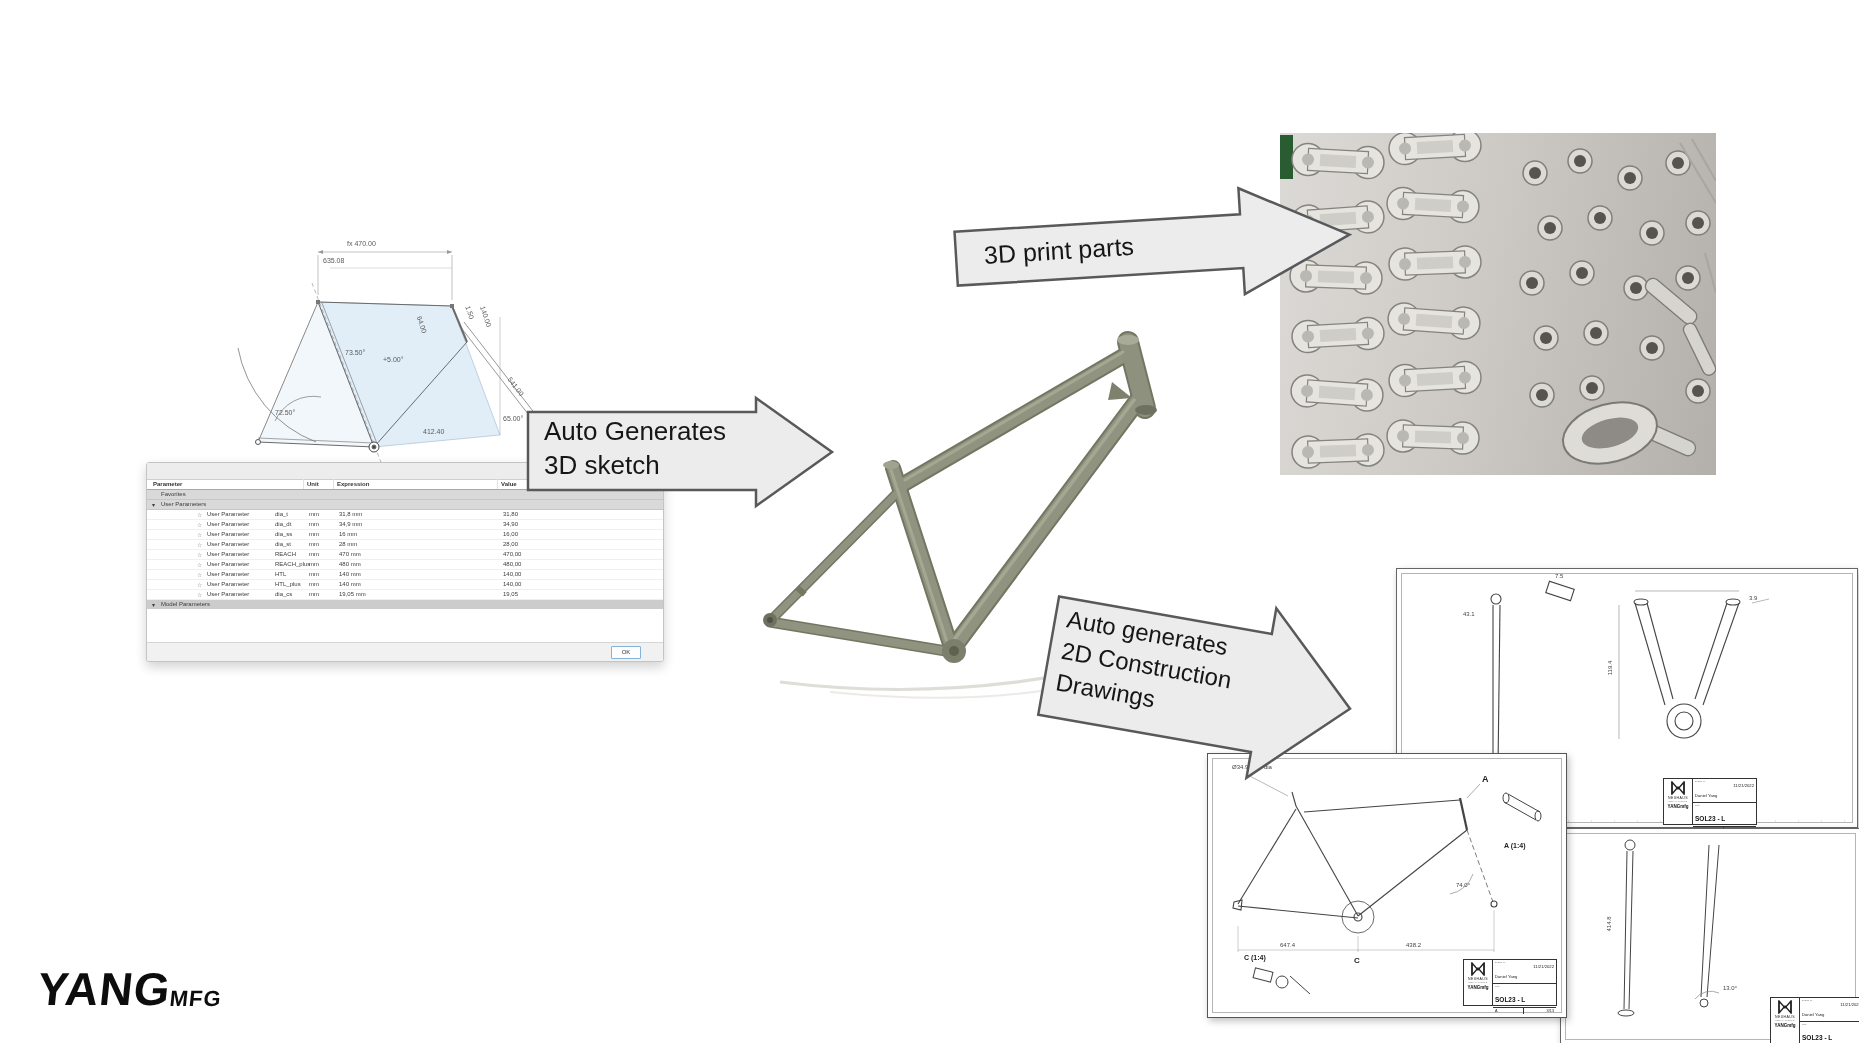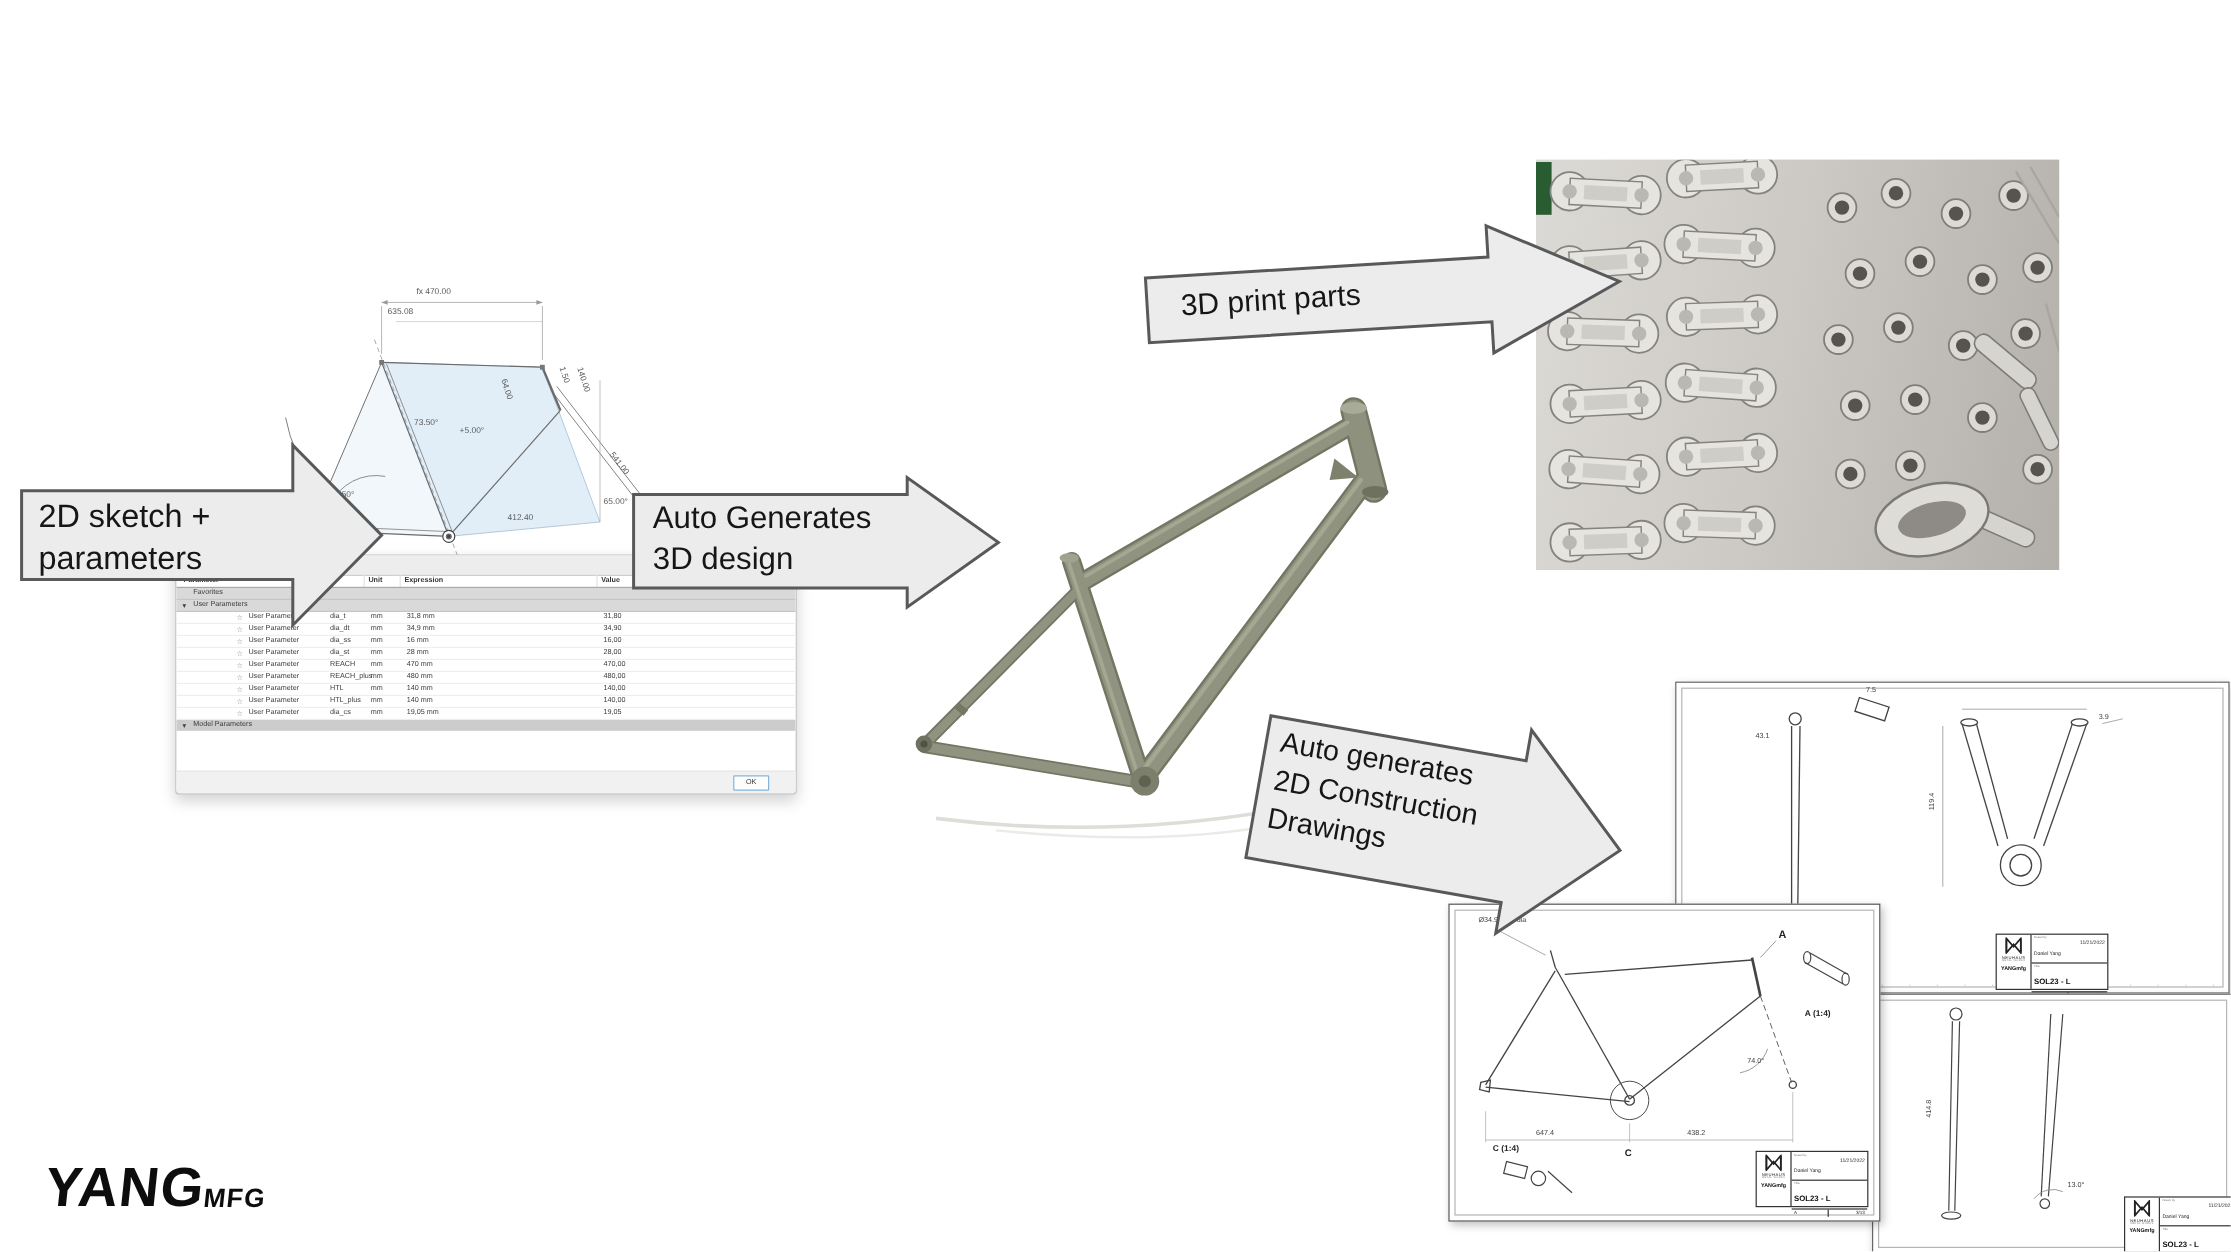--- a/index.html
+++ b/index.html
@@ -216,34 +216,27 @@
         <span style="left:5px">▾</span>
         <span style="left:14px">Model Parameters</span>
       </div>
 
     </div>
     <div class="dlg-footer">
       <div class="ok-btn">OK</div>
     </div>
   </div>
 
-  <div class="arrow-wrap" style="left:14px;top:363px;width:312px;height:168px;z-index:6">
-    <svg width="312" height="168">
-      <polygon points="4,46 230,46 230,8 304,83 230,158 230,120 4,120" fill="#ececec" stroke="#58595b" stroke-width="2.5"></polygon>
-    </svg>
-    <span class="arrow-label" style="left:18px;top:53px;font-size:27px">2D sketch +</span>
-    <span class="arrow-label" style="left:18px;top:88px;font-size:27px">parameters</span>
-  </div>
 
   <div class="arrow-wrap" style="left:524px;top:392px;width:316px;height:136px;z-index:6">
     <svg width="316" height="136">
       <polygon points="4,20 232,20 232,6 308,60 232,114 232,98 4,98" fill="#ececec" stroke="#58595b" stroke-width="2.5"></polygon>
     </svg>
     <span class="arrow-label" style="left:20px;top:26px;font-size:26px">Auto Generates</span>
-    <span class="arrow-label" style="left:20px;top:60px;font-size:26px">3D design</span>
+    <span class="arrow-label" style="left:20px;top:60px;font-size:26px">3D sketch</span>
   </div>
 
   <div class="abs" style="left:740px;top:300px;width:470px;height:410px;z-index:3">
     <svg width="470" height="410" viewBox="0 0 470 410">
       <g>
         <path d="M40,382 Q200,402 360,368" stroke="#deddd8" stroke-width="3" fill="none"></path>
         <path d="M90,392 Q230,406 330,386" stroke="#eceae6" stroke-width="2" fill="none"></path>
       </g>
       <g stroke-linecap="round" fill="none">
 

